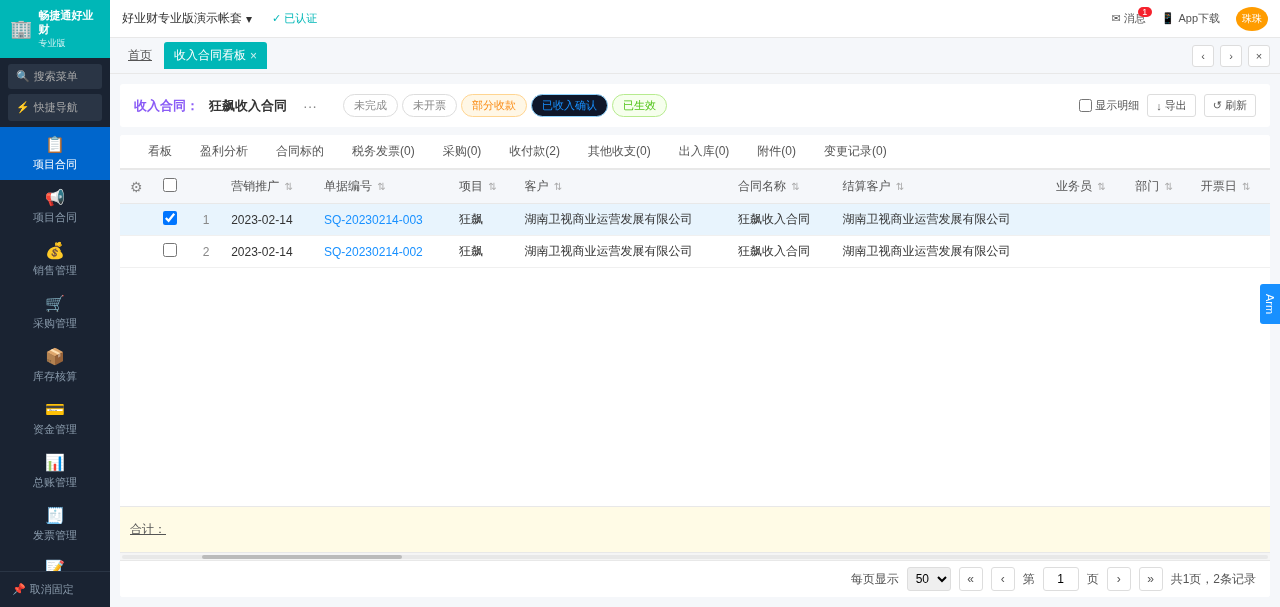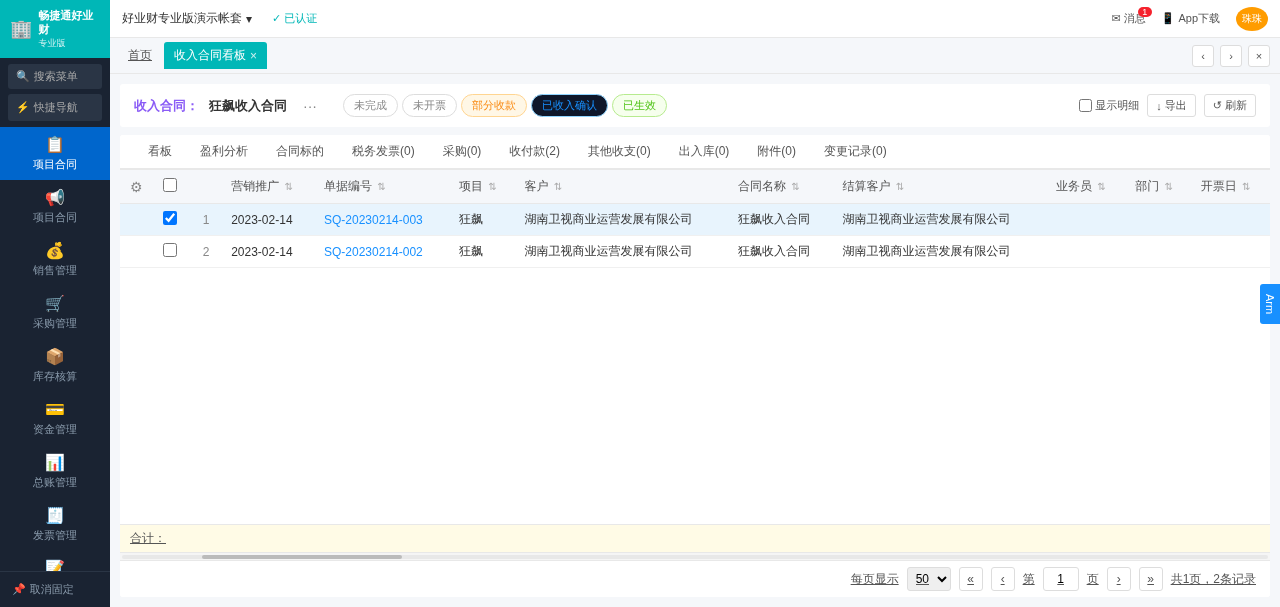--- a/index.html
+++ b/index.html
@@ -68,29 +68,29 @@
     .data-table td { padding: 7px 10px; border-bottom: 1px solid #f0f0f0; color: #333; white-space: nowrap; }
     .data-table tr.row-selected td { background: #e8f4fd; }
     .data-table .row-num { color: #888; text-align: center; width: 30px; }
     .link-text { color: #1890ff; text-decoration: none; cursor: pointer; }
     .col-icon { width: 30px; text-align: center; }
     .checkbox { width: 14px; height: 14px; cursor: pointer; }
     .settings-icon { cursor: pointer; color: #888; font-size: 14px; }
     .sort-icon { color: #aaa; font-size: 10px; margin-left: 2px; }
 
     
-    .table-footer { background: #fffbe6; border-top: 1px solid #e8e8e8; padding: 5px 10px; display: flex; align-items: center; gap: 10px; font-size: 12px; color: #555; text-decoration: underline; }
+    .table-footer { background: #fffbe6; border-top: 1px solid #e8e8e8; padding: 14px 10px; display: flex; align-items: center; gap: 10px; font-size: 12px; color: #555; text-decoration: underline; }
 
     
     .table-scrollbar { height: 8px; background: #f5f5f5; border-top: 1px solid #e8e8e8; display: flex; align-items: center; padding: 0 2px; }
     .scrollbar-track { flex: 1; height: 4px; background: #e8e8e8; border-radius: 2px; position: relative; }
     .scrollbar-thumb { width: 200px; height: 4px; background: #bbb; border-radius: 2px; position: absolute; left: 80px; }
 
     
-    .pagination { background: white; border-top: 1px solid #e8e8e8; padding: 6px 14px; display: flex; align-items: center; justify-content: flex-end; gap: 8px; font-size: 12px; color: #555; text-decoration: underline; }
+    .pagination { background: white; border-top: 1px solid #e8e8e8; padding: 6px 14px; display: flex; align-items: center; justify-content: flex-end; gap: 8px; font-size: 12px; color: #555; }
     .page-btn { width: 24px; height: 24px; border: 1px solid #ddd; border-radius: 3px; background: white; cursor: pointer; display: flex; align-items: center; justify-content: center; font-size: 12px; color: #555; }
     .page-input { width: 36px; height: 24px; border: 1px solid #ddd; border-radius: 3px; text-align: center; font-size: 12px; }
     .page-select { height: 24px; border: 1px solid #ddd; border-radius: 3px; font-size: 12px; padding: 0 4px; }
 
     
     .right-edge-btn { position: fixed; right: 0; top: 50%; transform: translateY(-50%); background: #1890ff; color: white; writing-mode: vertical-rl; padding: 10px 4px; cursor: pointer; border-radius: 3px 0 0 3px; font-size: 11px; z-index: 10; }
   </style>
 </head>
 <body>
 

